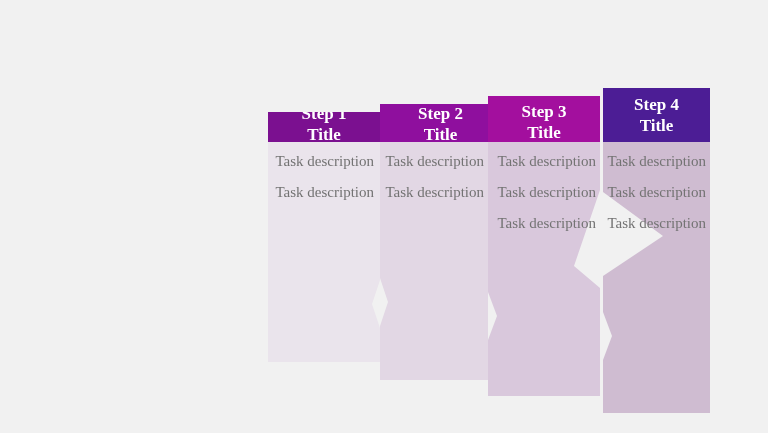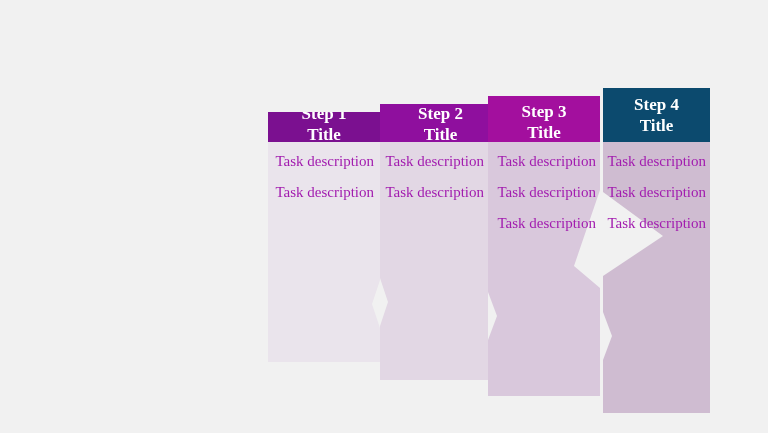--- a/index.html
+++ b/index.html
@@ -83,21 +83,21 @@
     width: 100%;
     text-align: center;
     white-space: pre-line;
     font-weight: bold;
   }
 
   .step-tasks {
     position: absolute;
     box-sizing: border-box;
     text-align: right;
-    color: #a21caf;
+    color: #737373;
     font-size: 15px;
     line-height: 22px;
   }
 
   .task-item {
     display: block;
     margin: 0 0 9px 0;
     text-align: right;
   }
   .task-item:last-child { margin-bottom: 0; }
@@ -158,21 +158,21 @@
         <span class="task-item">Task description</span>
       </div>
     </div>
 
     <div class="step" style="left:596px; top:88px; width:114px; height:325px;">
       <div class="step-body">
         <svg viewBox="0 0 114 325" preserveAspectRatio="none">
           <path d="M7,54 L114,54 L114,325 L7,325 L7,272 L16,248 L7,224 L7,188 L67,148 L7,104 Z" fill="#cfbcd1"></path>
         </svg>
       </div>
-      <div class="step-header" style="left:7px; top:0px; width:107px; height:54px; background:#0c4a6e;">
+      <div class="step-header" style="left:7px; top:0px; width:107px; height:54px; background:#4c1d95;">
         <span class="step-header-text">Step 4
 Title</span>
       </div>
       <div class="step-tasks" style="left:7px; top:62px; width:103px;">
         <span class="task-item">Task description</span>
         <span class="task-item">Task description</span>
         <span class="task-item">Task description</span>
       </div>
     </div>
 

